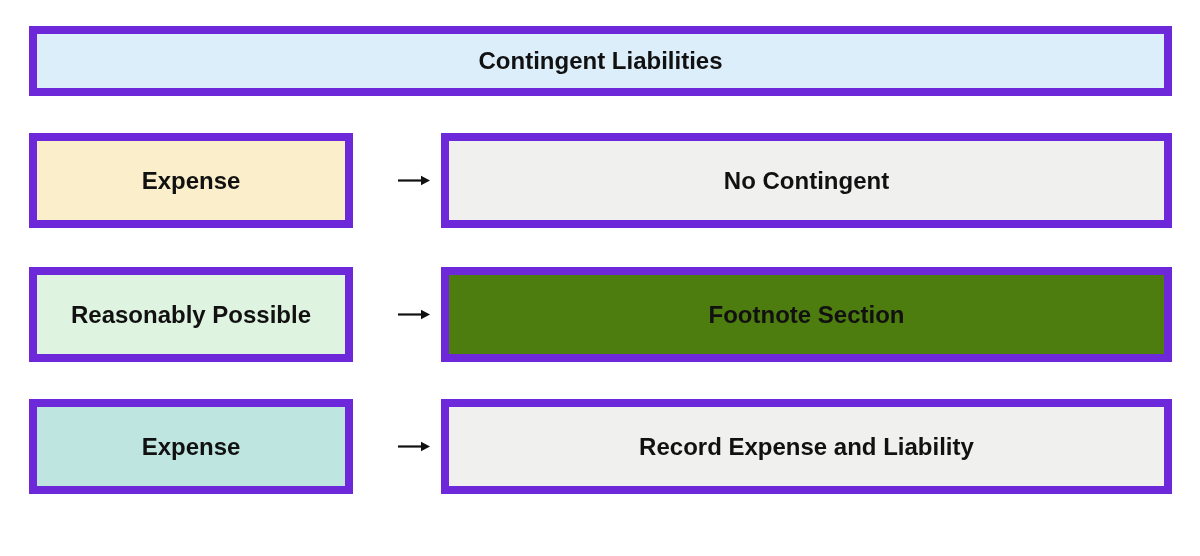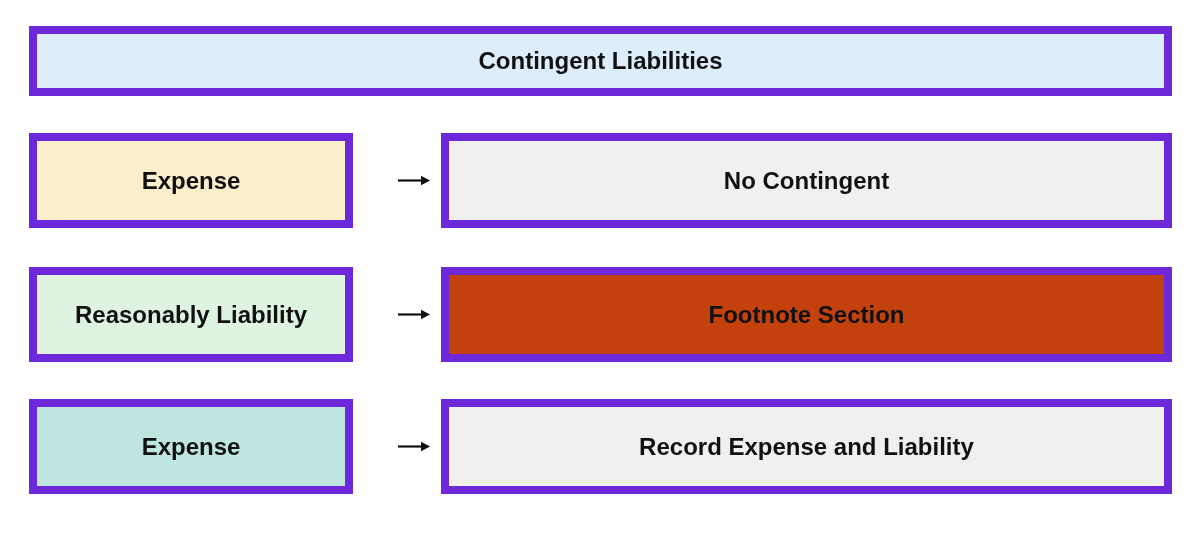--- a/index.html
+++ b/index.html
@@ -89,29 +89,29 @@
         <polygon points="24,2.8 33,7.5 24,12.2" fill="#111111"></polygon>
       </svg>
     </div>
     <div class="box result-box" style="background-color: rgb(240, 240, 239);">
       <span>No Contingent</span>
     </div>
   </div>
 
   <div class="row row-1">
     <div class="box likelihood-box" style="background-color: rgb(223, 243, 225);">
-      <span>Reasonably Liability</span>
+      <span>Reasonably Possible</span>
     </div>
     <div class="arrow-wrap">
       <svg class="arrow-svg" width="34" height="15" viewBox="0 0 34 15" aria-hidden="true">
         <line x1="1" y1="7.5" x2="26" y2="7.5" stroke="#111111" stroke-width="2.2"></line>
         <polygon points="24,2.8 33,7.5 24,12.2" fill="#111111"></polygon>
       </svg>
     </div>
-    <div class="box result-box" style="background-color: #c2410c;">
+    <div class="box result-box" style="background-color: #4d7c0f;">
       <span>Footnote Section</span>
     </div>
   </div>
 
   <div class="row row-2">
     <div class="box likelihood-box" style="background-color: rgb(190, 229, 224);">
       <span>Expense</span>
     </div>
     <div class="arrow-wrap">
       <svg class="arrow-svg" width="34" height="15" viewBox="0 0 34 15" aria-hidden="true">

